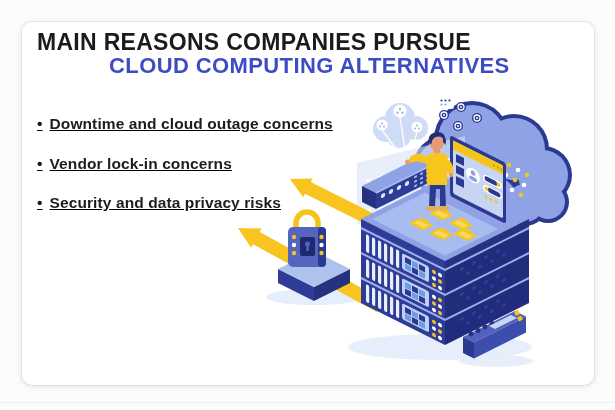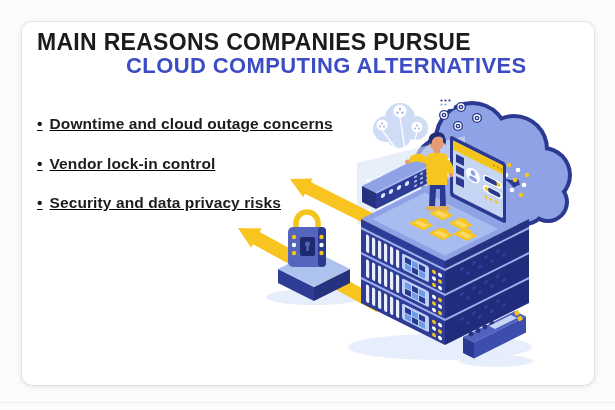--- a/index.html
+++ b/index.html
@@ -13,21 +13,21 @@
     background:#ffffff;border-radius:10px;
     box-shadow:0 1px 6px rgba(40,45,80,.14), 0 0 0 1px #f0f1f4;
     overflow:hidden;
   }
   .title1{
     position:absolute;left:15px;top:7px;
     font-size:23px;font-weight:bold;color:#1b1b1b;letter-spacing:.3px;white-space:nowrap;
   }
   .title2{
     position:absolute;left:87px;top:31px;
-    font-size:22px;font-weight:bold;color:#3b4cc4;letter-spacing:.4px;white-space:nowrap;margin-left:17px;
+    font-size:22px;font-weight:bold;color:#3b4cc4;letter-spacing:.4px;white-space:nowrap;
   }
   ul.reasons{
     list-style:none;margin:0;padding:0;
     position:absolute;left:15px;top:93px;width:330px;text-decoration:underline;
   }
   ul.reasons li{
     height:16px;margin-bottom:23.6px;
     font-size:15.5px;font-weight:bold;color:#1d1d1d;letter-spacing:.1px;white-space:nowrap;
   }
   ul.reasons li .bullet{margin-right:7px;}
@@ -37,21 +37,21 @@
 <body>
 
 <div class="page-line" style="top:402px"></div>
 
 <div class="card">
   <div class="title1">MAIN REASONS COMPANIES PURSUE</div>
   <div class="title2">CLOUD COMPUTING ALTERNATIVES</div>
 
   <ul class="reasons">
     <li><span class="bullet">•</span><span>Downtime and cloud outage concerns</span></li>
-    <li><span class="bullet">•</span><span>Vendor lock-in control</span></li>
+    <li><span class="bullet">•</span><span>Vendor lock-in concerns</span></li>
     <li><span class="bullet">•</span><span>Security and data privacy risks</span></li>
   </ul>
 
   <svg class="illu" viewBox="0 0 370 310">
 
     <g>
       <g fill="#2b3a90">
         <circle cx="214" cy="82" r="31"></circle>
           <circle cx="242" cy="54" r="38"></circle>
           <circle cx="284" cy="64" r="35"></circle>

